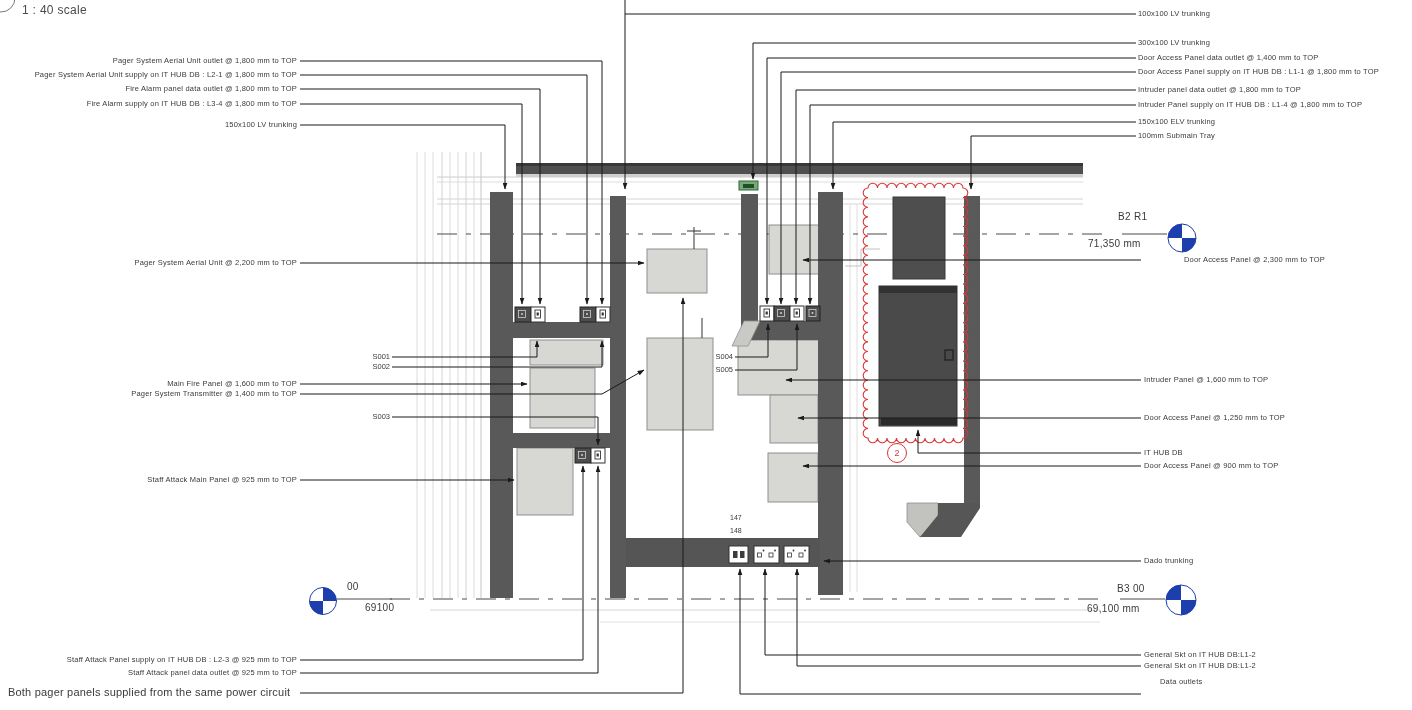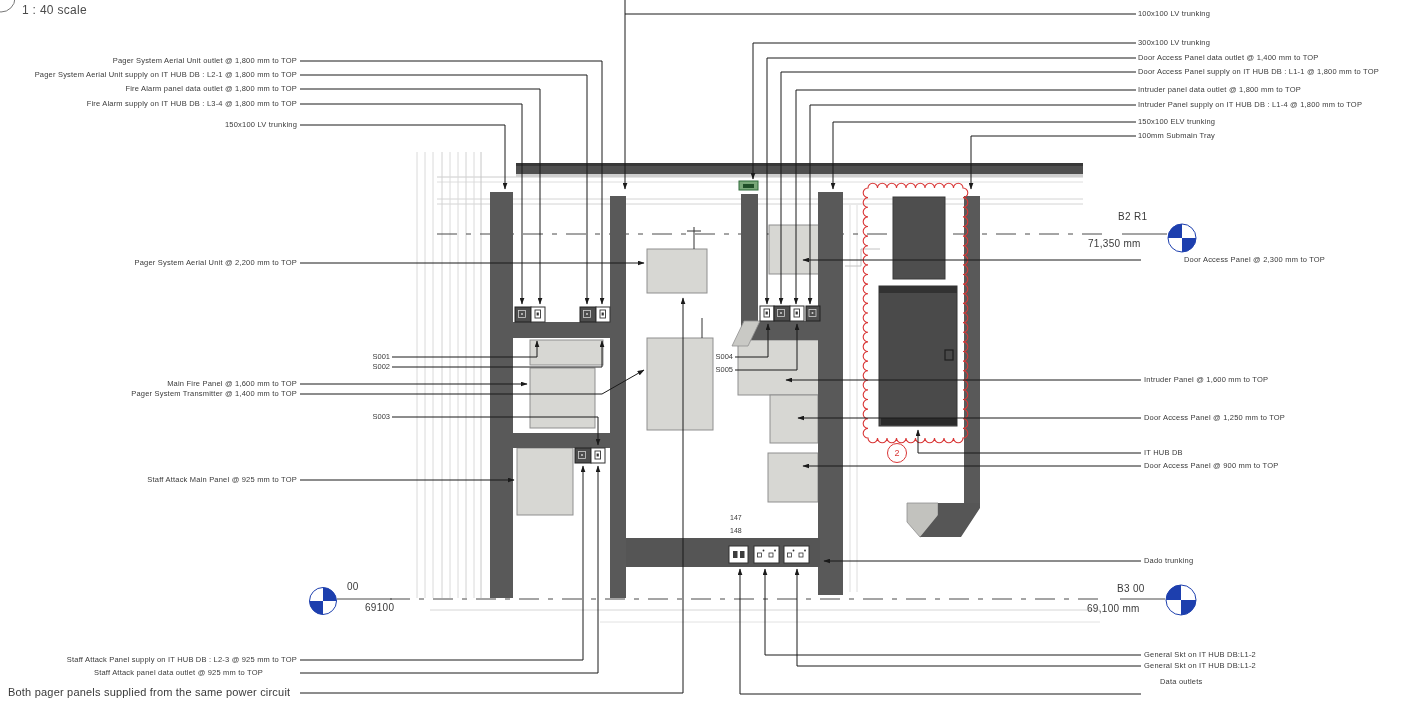--- a/index.html
+++ b/index.html
@@ -224,21 +224,21 @@
   <div class="lbl ra" style="right:1115px;top:56px;">Pager System Aerial Unit outlet @ 1,800 mm to TOP</div>
   <div class="lbl ra" style="right:1115px;top:70px;">Pager System Aerial Unit supply on IT HUB DB : L2-1 @ 1,800 mm to TOP</div>
   <div class="lbl ra" style="right:1115px;top:84px;">Fire Alarm panel data outlet @ 1,800 mm to TOP</div>
   <div class="lbl ra" style="right:1115px;top:99px;">Fire Alarm supply on IT HUB DB : L3-4 @ 1,800 mm to TOP</div>
   <div class="lbl ra" style="right:1115px;top:120px;">150x100 LV trunking</div>
   <div class="lbl ra" style="right:1115px;top:258px;">Pager System Aerial Unit @ 2,200 mm to TOP</div>
   <div class="lbl ra" style="right:1115px;top:379px;padding-left:44px;">Main Fire Panel @ 1,600 mm to TOP</div>
   <div class="lbl ra" style="right:1115px;top:389px;">Pager System Transmitter @ 1,400 mm to TOP</div>
   <div class="lbl ra" style="right:1115px;top:475px;">Staff Attack Main Panel @ 925 mm to TOP</div>
   <div class="lbl ra" style="right:1115px;top:655px;">Staff Attack Panel supply on IT HUB DB : L2-3 @ 925 mm to TOP</div>
-  <div class="lbl ra" style="right:1149px;top:668px;">Staff Attack panel data outlet @ 925 mm to TOP</div>
+  <div class="lbl ra" style="right:1115px;top:668px;">Staff Attack panel data outlet @ 925 mm to TOP</div>
   <div class="note" style="left:8px;top:686px;">Both pager panels supplied from the same power circuit</div>
 
   <div class="ref" style="right:1022px;top:352px;">S001</div>
   <div class="ref" style="right:1022px;top:362px;">S002</div>
   <div class="ref" style="right:1022px;top:412px;">S003</div>
   <div class="ref" style="right:679px;top:352px;">S004</div>
   <div class="ref" style="right:679px;top:365px;">S005</div>
   <div class="num" style="left:730px;top:513px;">147</div>
   <div class="num" style="left:730px;top:526px;">148</div>
 

